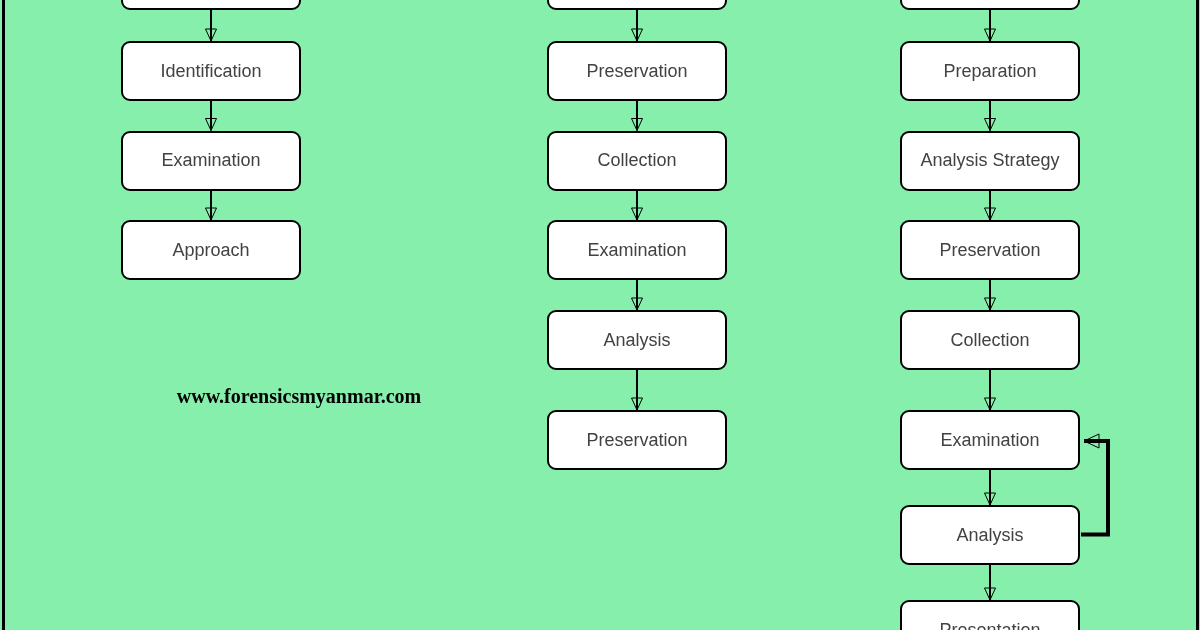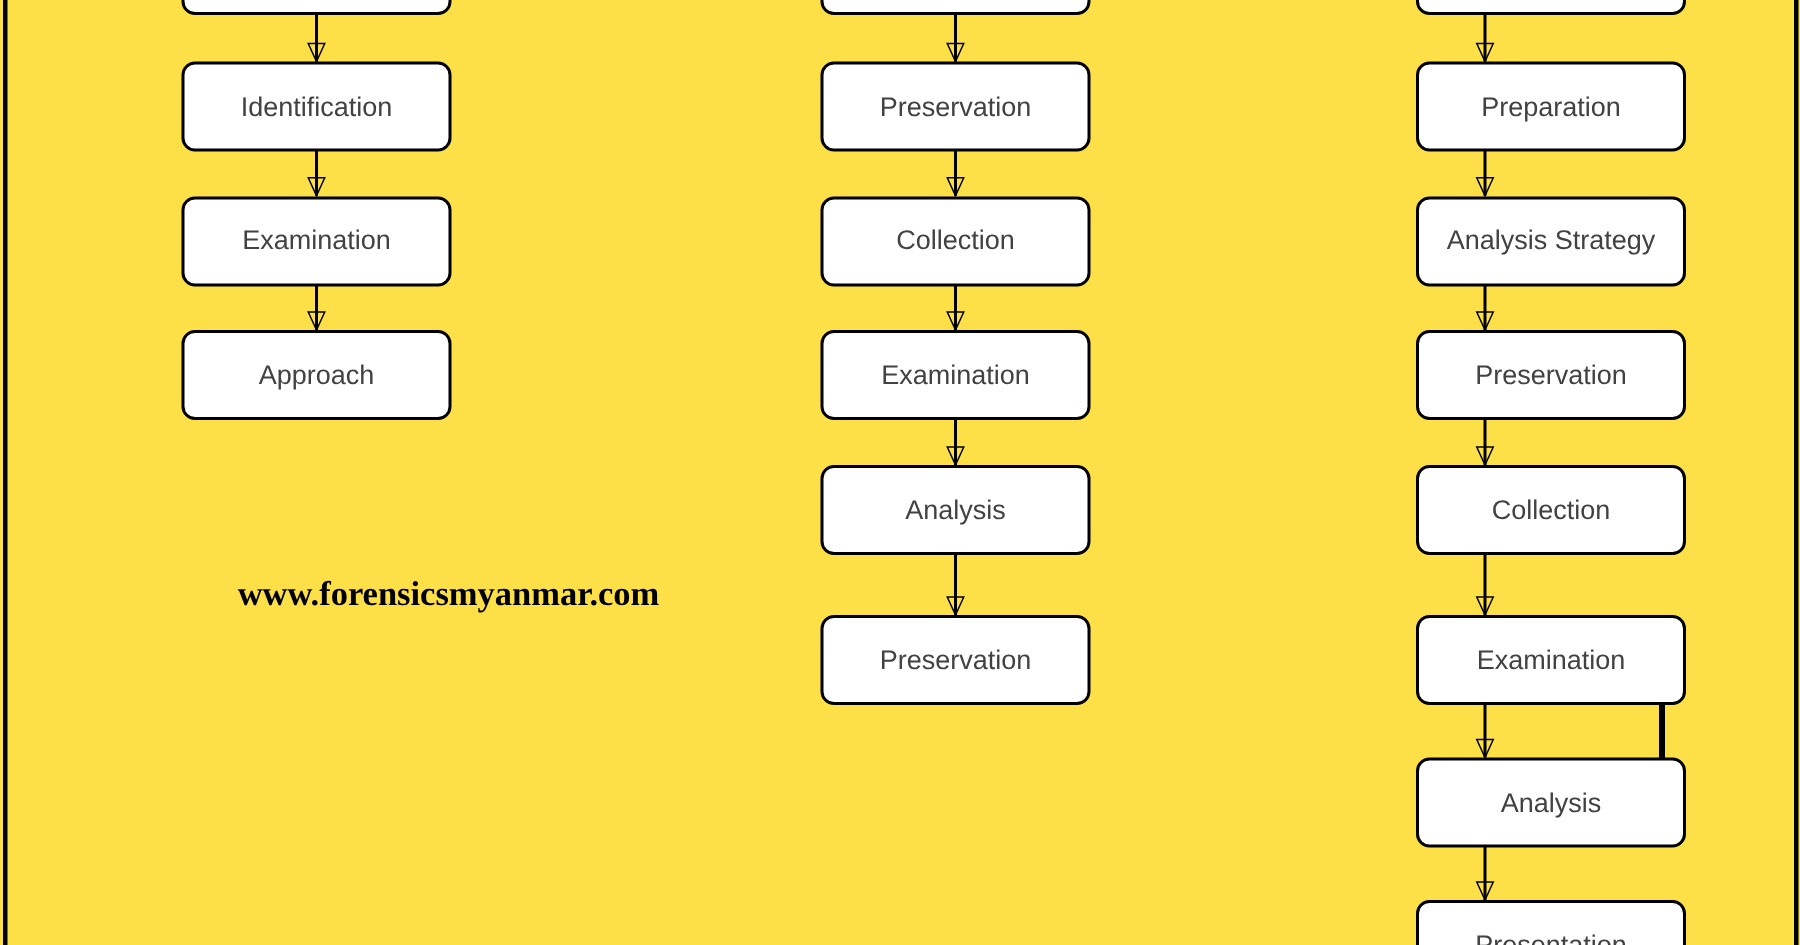--- a/index.html
+++ b/index.html
@@ -4,21 +4,21 @@
 <style>
   html, body {
     margin: 0;
     padding: 0;
     background: #ffffff;
   }
   #stage {
     position: relative;
     width: 1200px;
     height: 630px;
-    background: #fde047;
+    background: #86efac;
     overflow: hidden;
     font-family: "Liberation Sans", sans-serif;
   }
   .frame-edge {
     position: absolute;
     top: 0;
     width: 3px;
     height: 630px;
     background: #000000;
   }
@@ -40,21 +40,21 @@
   .flow-box .label {
     font-size: 18px;
     color: #424242;
     white-space: nowrap;
   }
   .flow-box.cutoff-top { top: -50px; }   
   .flow-box.cutoff-bottom { top: 600px; } 
 
   .col-left  .flow-box { left: 121px; }
   .col-mid   .flow-box { left: 547px; }
-  .col-right .flow-box { left: 900px; margin-left: 44px; }
+  .col-right .flow-box { left: 900px; }
 
   #connectors {
     position: absolute;
     left: 0;
     top: 0;
     pointer-events: none;
   }
   #connectors line, #connectors path {
     stroke: #000000;
     fill: none;
@@ -63,21 +63,21 @@
   .loop-arrow { stroke-width: 4px; stroke-linejoin: miter; }
 
   .watermark {
     position: absolute;
     left: 158px;
     top: 383px;
     width: 282px;
     text-align: center;
     font-family: "Liberation Serif", serif;
     font-weight: bold;
-    font-size: 23px;
+    font-size: 20px;
     line-height: 26px;
     color: #000000;
     white-space: nowrap;
   }
 </style>
 </head>
 <body>
 
 <div id="stage">
 

